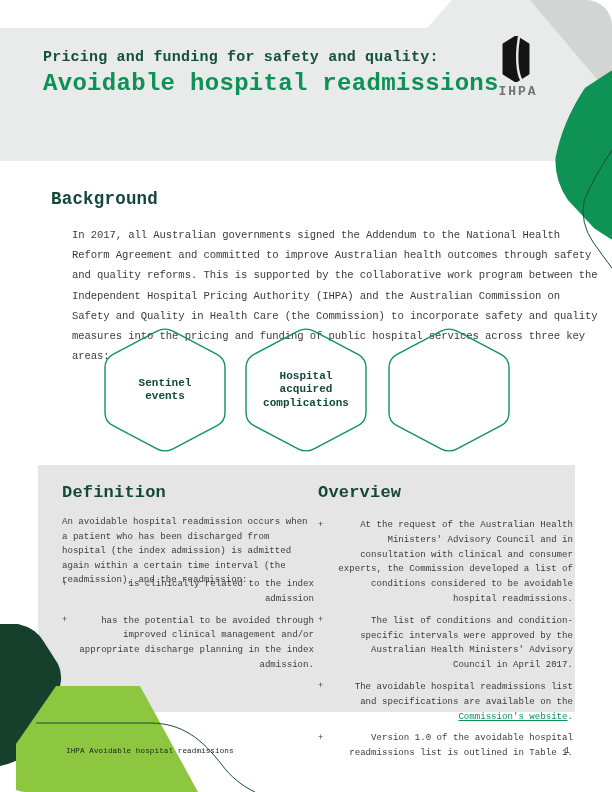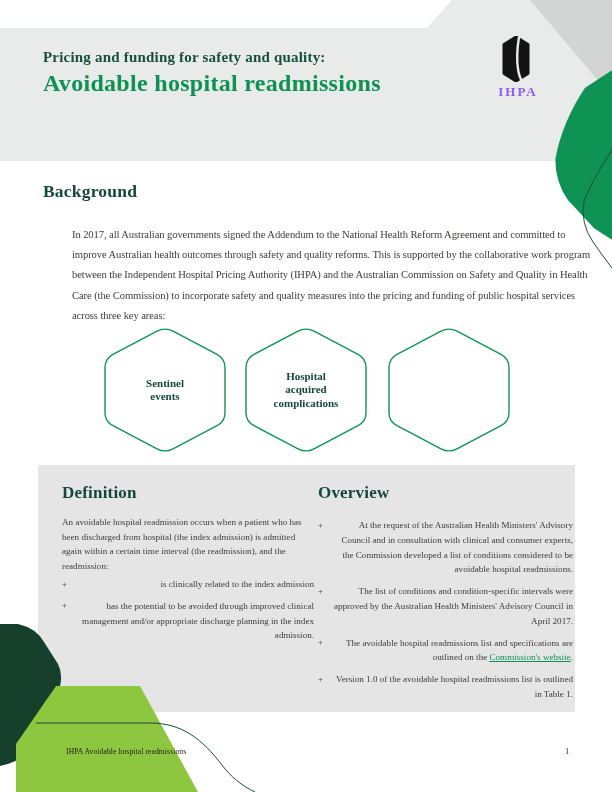--- a/index.html
+++ b/index.html
@@ -1,18 +1,19 @@
 <!DOCTYPE html>
 <html><head>
 <meta charset="utf-8">
 <style>
   html,body{margin:0;padding:0;background:#ffffff;}
   .page{
     position:relative;width:612px;height:792px;overflow:hidden;background:#ffffff;
-    font-family:Liberation Serif, serif;
+    font-family:Liberation Mono, monospace;
+    border-radius:26px;
   }
   
   .header-band{
     position:absolute;left:0;top:0;width:612px;height:161px;background:#e9eaea;
     clip-path:polygon(0 28px,427px 28px,452px 0,612px 0,612px 161px,0 161px);
   }
   .corner-dark{
     position:absolute;left:430px;top:0;width:182px;height:100px;background:#d3d4d4;
     clip-path:polygon(100px 0,182px 0,182px 97px);
   }
@@ -20,26 +21,26 @@
     position:absolute;left:43px;top:49px;font-size:15px;font-weight:bold;
     color:#14503c;letter-spacing:.2px;
   }
   .title-main{
     position:absolute;left:43px;top:70px;font-size:24px;font-weight:bold;
     color:#0e9155;letter-spacing:.3px;
   }
   .logo-emblem{position:absolute;left:502px;top:36px;}
   .logo-text{
     position:absolute;left:490px;top:84px;width:56px;text-align:center;
-    font-size:13px;font-weight:bold;letter-spacing:2px;color:#8b5cf6;
+    font-size:13px;font-weight:bold;letter-spacing:2px;color:#737373;
   }
   .right-deco{position:absolute;left:540px;top:60px;}
   
   .bg-heading{
-    position:absolute;left:43px;top:181px;margin:0;font-size:17.5px;font-weight:bold;
+    position:absolute;left:43px;top:181px;margin:8px;font-size:17.5px;font-weight:bold;
     color:#14483a;letter-spacing:.2px;
   }
   .bg-body{
     position:absolute;left:56px;top:209px;width:527px;margin:16px;
     font-size:10.6px;line-height:20.2px;color:#3c3c3a;letter-spacing:-.1px;
   }
   
   .hex{position:absolute;top:326px;}
   .hex-1{left:104px;} .hex-2{left:245px;} .hex-3{left:388px;}
   .hex-label{
@@ -141,21 +142,21 @@
       <div class="bullet-row">
         <span class="bullet-marker">+</span>
         <span class="bullet-text">At the request of the Australian Health Ministers' Advisory Council and in consultation with clinical and consumer experts, the Commission developed a list of conditions considered to be avoidable hospital readmissions.</span>
       </div>
       <div class="bullet-row">
         <span class="bullet-marker">+</span>
         <span class="bullet-text">The list of conditions and condition-specific intervals were approved by the Australian Health Ministers' Advisory Council in April 2017.</span>
       </div>
       <div class="bullet-row">
         <span class="bullet-marker">+</span>
-        <span class="bullet-text"><span>The avoidable hospital readmissions list and specifications are outlined on the </span><a class="web-link">Commission's website</a><span>.</span></span>
+        <span class="bullet-text"><span>The avoidable hospital readmissions list and specifications are available on the </span><a class="web-link">Commission's website</a><span>.</span></span>
       </div>
       <div class="bullet-row">
         <span class="bullet-marker">+</span>
         <span class="bullet-text">Version 1.0 of the avoidable hospital readmissions list is outlined in Table 1.</span>
       </div>
     </div>
   </div>
 
   <svg class="deco-dark" width="64" height="150" viewBox="0 0 64 150">
     <path d="M0,4 L18,4 Q36,8 44,22 L58,44 Q63,54 60,66 L52,92 Q44,120 24,136 Q12,144 0,146 Z" fill="#16402c"></path>

